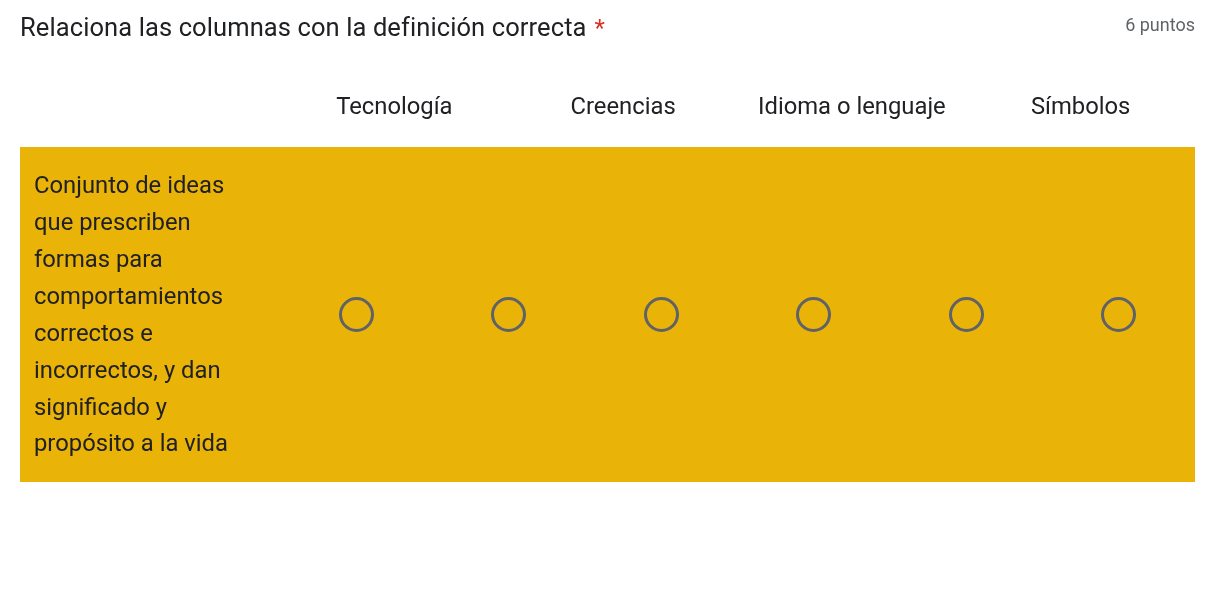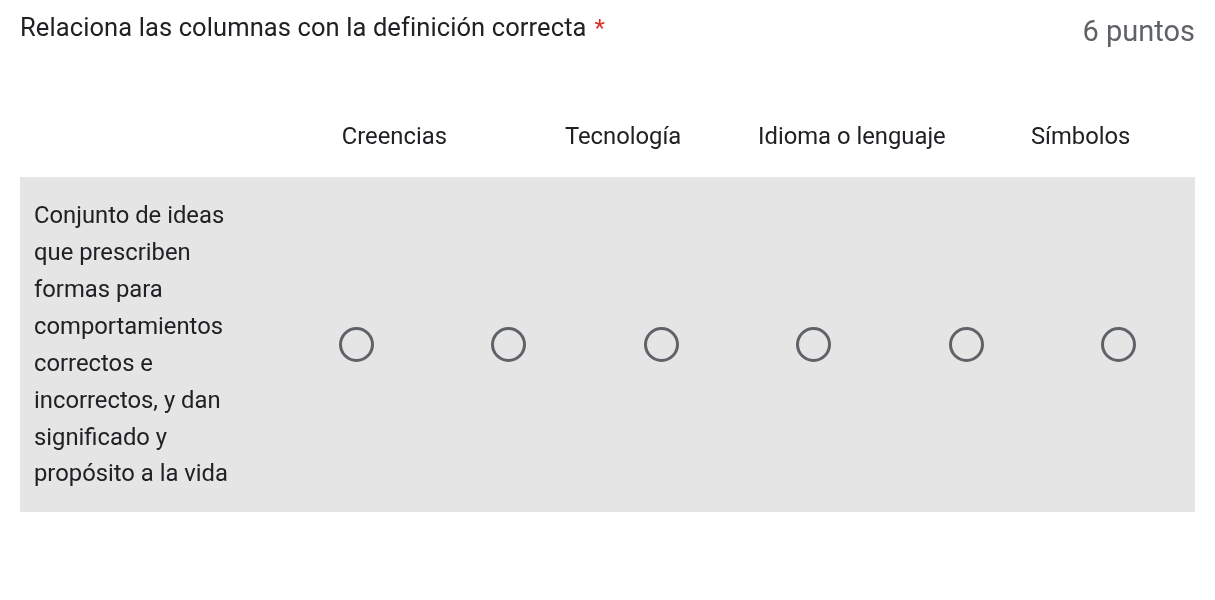--- a/index.html
+++ b/index.html
@@ -11,35 +11,35 @@
       font-family: 'Roboto', 'Helvetica Neue', Arial, sans-serif;
       background: #fff;
       color: #202124;
       padding: 12px 20px;
       font-size: 16px;
     }
     .header {
       display: flex;
       justify-content: space-between;
       align-items: flex-start;
-      margin-bottom: 60px;
+      margin-bottom: 36px;
     }
     .question-title {
       font-size: 25.5px;
       font-weight: 400;
       color: #202124;
       letter-spacing: 0.1px;
     }
     .required-asterisk {
       color: #d93025;
       font-size: 24px;
       margin-left: 4px;
     }
     .points {
-      font-size: 29px;
+      font-size: 18px;
       color: #5f6368;
       font-weight: 400;
       white-space: nowrap;
       margin-left: 20px;
       margin-top: 2px;
     }
     .grid-container {
       width: 100%;
     }
     .column-headers {
@@ -57,21 +57,21 @@
       color: #202124;
       font-weight: 400;
       padding: 0 6px;
       line-height: 1.4;
       display: flex;
       align-items: center;
       justify-content: center;
     }
     .grid-row {
       display: flex;
-      background: #e5e5e5;
+      background: #eab308;
       align-items: center;
       min-height: 200px;
     }
     .row-label {
       width: 260px;
       flex-shrink: 0;
       font-size: 23.8px;
       color: #202124;
       font-weight: 400;
       line-height: 1.55;
@@ -101,22 +101,22 @@
   <div>
     <span class="question-title">Relaciona las columnas con la definición correcta</span>
     <span class="required-asterisk">*</span>
   </div>
   <div class="points">6 puntos</div>
 </div>
 
 <div class="grid-container">
   <div class="column-headers">
     <div class="row-label-spacer"></div>
+    <div class="column-header">Tecnología</div>
     <div class="column-header">Creencias</div>
-    <div class="column-header">Tecnología</div>
     <div class="column-header">Idioma o lenguaje</div>
     <div class="column-header">Símbolos</div>
   </div>
 
   <div class="grid-row">
     <div class="row-label">Conjunto de ideas que prescriben formas para comportamientos correctos e incorrectos, y dan significado y propósito a la vida</div>
     <div class="radio-cell">
       <span class="radio-circle"></span>
     </div>
     <div class="radio-cell">

